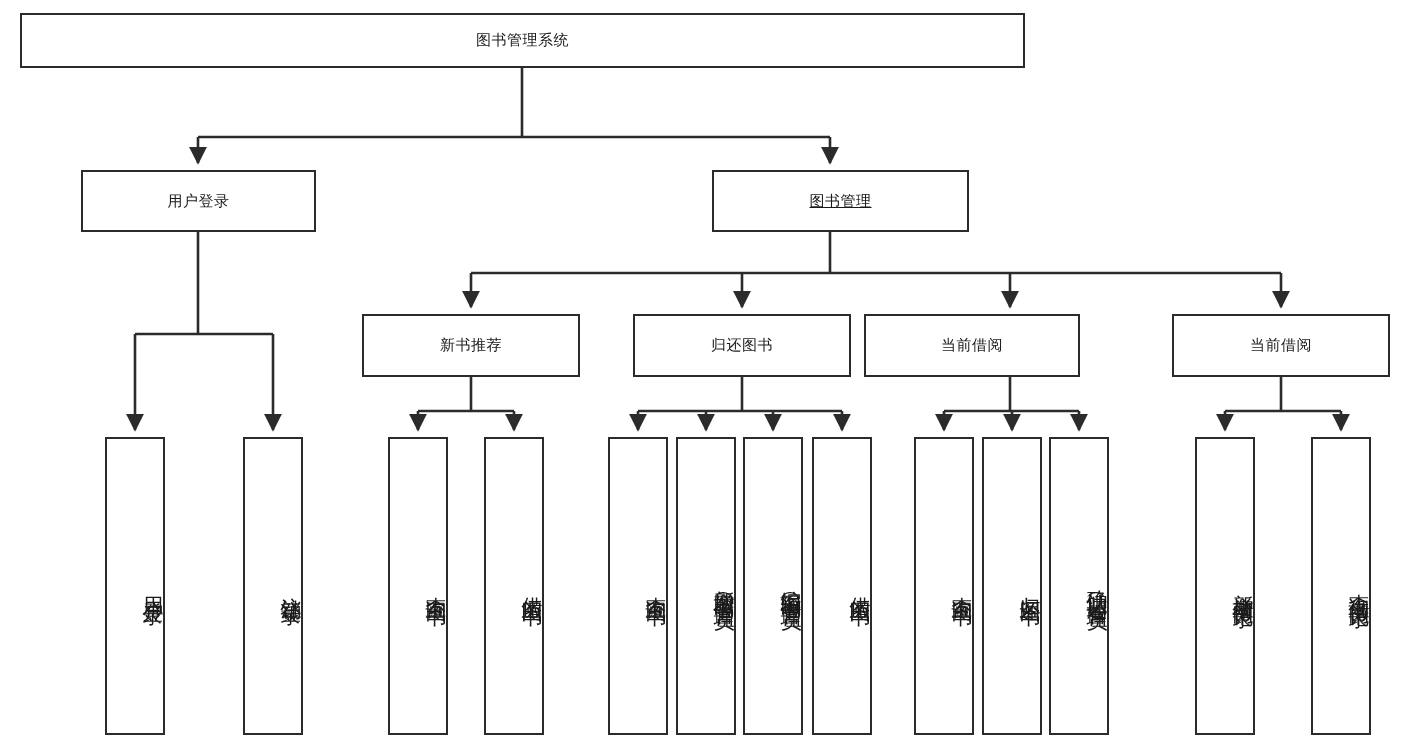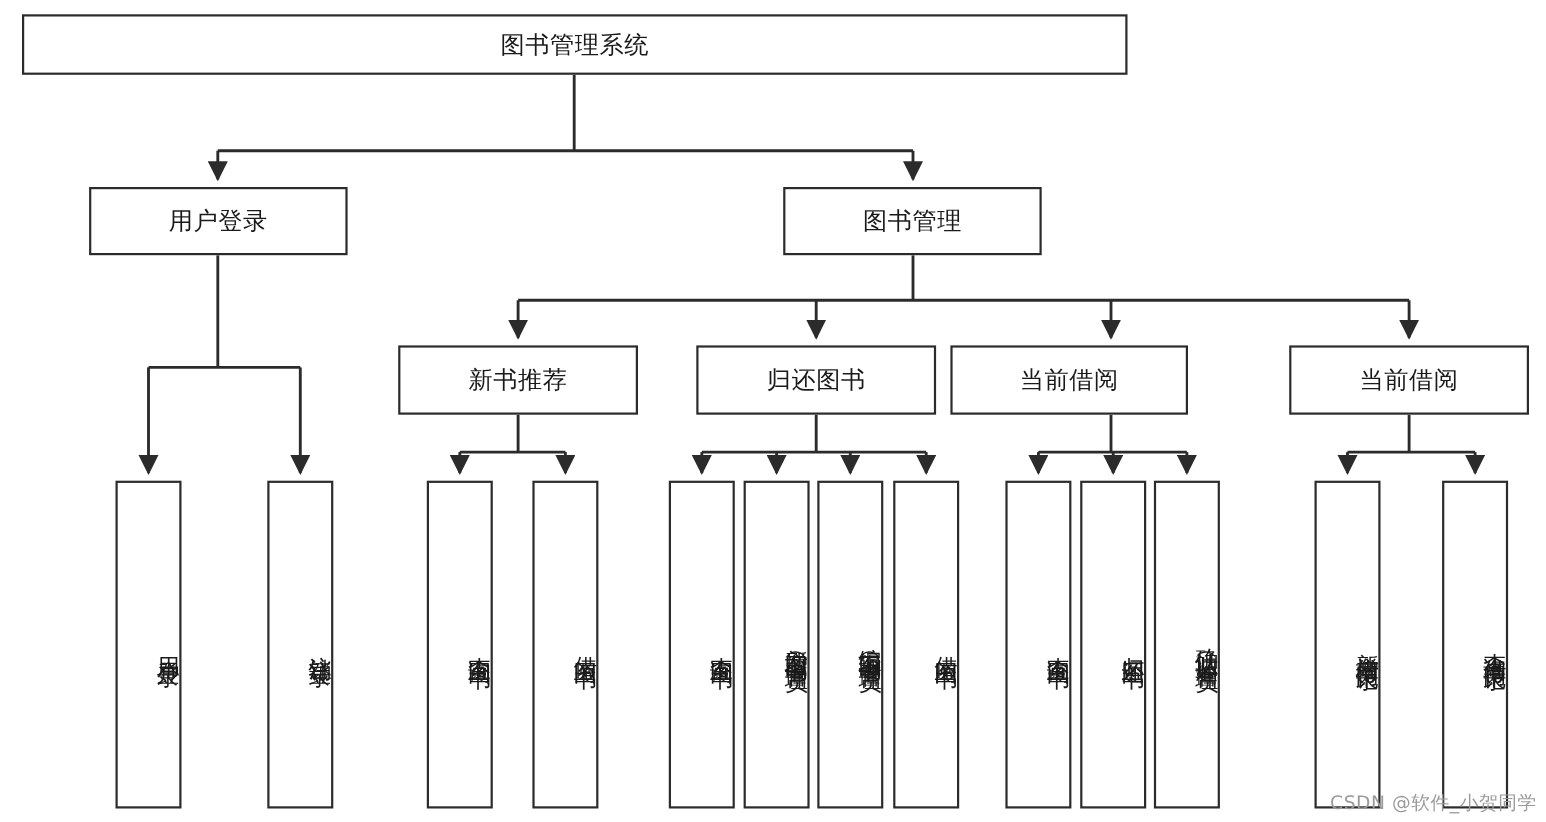--- a/index.html
+++ b/index.html
@@ -21,21 +21,21 @@
     position: absolute;
     box-sizing: border-box;
     background: #ffffff;
     border: 2px solid #2b2b2b;
     display: flex;
     align-items: center;
     justify-content: center;
     color: #1a1a1a;
   }
   .node.horiz {
-    font-size: 22px;
+    font-size: 15px;
     letter-spacing: 0.5px;
   }
   .node.vert {
     writing-mode: vertical-rl;
     text-orientation: upright;
     font-size: 21px;
     letter-spacing: 3px;
     line-height: 1;
     padding-top: 6px;
     padding-bottom: 6px;
@@ -123,21 +123,21 @@
     </g>
   </svg>
 
   <div id="nodes-layer">
       <div class="node horiz root" style="left: 20px; top: 13px; width: 1005px; height: 55px;">
         <span>图书管理系统</span>
       </div>
       <div class="node horiz" style="left: 81px; top: 170px; width: 235px; height: 62px;">
         <span>用户登录</span>
       </div>
-      <div class="node horiz" style="left: 712px; top: 170px; width: 235px; height: 62px;">
+      <div class="node horiz" style="left: 712px; top: 170px; width: 257px; height: 62px; text-decoration: underline;">
         <span>图书管理</span>
       </div>
       <div class="node horiz" style="left: 362px; top: 314px; width: 218px; height: 63px; text-align: right;">
         <span>新书推荐</span>
       </div>
       <div class="node horiz" style="left: 633px; top: 314px; width: 218px; height: 63px;">
         <span>归还图书</span>
       </div>
       <div class="node horiz" style="left: 864px; top: 314px; width: 216px; height: 63px;">
         <span>当前借阅</span>
@@ -179,14 +179,13 @@
         <span>确认归还（管理员）</span>
       </div>
       <div class="node vert" style="left: 1195px; top: 437px; width: 60px; height: 298px;">
         <span>新增借阅记录</span>
       </div>
       <div class="node vert" style="left: 1311px; top: 437px; width: 60px; height: 298px;">
         <span>查询借阅记录</span>
       </div>
     </div>
 
-  <div class="watermark">CSDN @软件_小贺同学</div>
 </div>
 
 </body></html>

